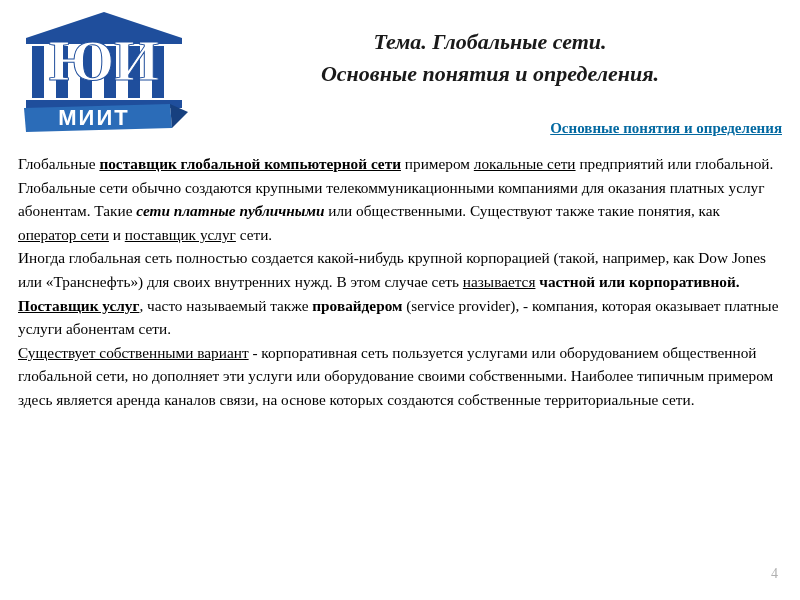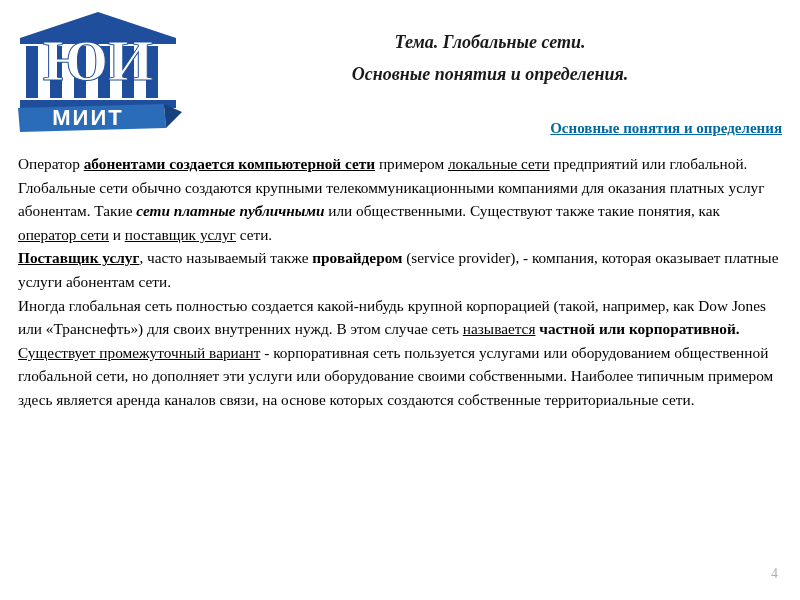--- a/index.html
+++ b/index.html
@@ -12,40 +12,40 @@
     background: #ffffff;
     font-family: "Liberation Serif", serif;
     color: #000000;
     overflow: hidden;
     position: relative;
   }
 
   
   .logo {
     position: absolute;
-    left: 14px;
+    left: 20px;
     top: 8px;
     width: 168px;
     height: 128px;
   }
   .logo svg { display: block; }
 
   
   .title-block {
     position: absolute;
     left: 190px;
     top: 26px;
     width: 600px;
     text-align: center;
   }
   .title-line {
     font-family: "Liberation Serif", serif;
     font-style: italic;
     font-weight: bold;
-    font-size: 18px;
+    font-size: 22px;
     color: #1a1a1a;
     line-height: 32px;
     white-space: nowrap;
   }
 
   
   .section-heading {
     position: absolute;
     right: 18px;
     top: 120px;
@@ -114,26 +114,26 @@
 
 <div class="title-block">
   <div class="title-line">Тема. Глобальные сети.</div>
   <div class="title-line">Основные понятия и определения.</div>
 </div>
 
 <div class="section-heading">Основные понятия и определения</div>
 
 <div class="body-text">
 
-  <p><span>Оператор </span><span class="bu">абонентами создается компьютерной сети</span><span> примером </span><span class="u">локальные сети</span><span> предприятий или глобальной.</span></p>
+  <p><span>Глобальные </span><span class="bu">поставщик глобальной компьютерной сети</span><span> примером </span><span class="u">локальные сети</span><span> предприятий или глобальной.</span></p>
 
   <p><span>Глобальные сети обычно создаются крупными телекоммуникационными компаниями для оказания платных услуг абонентам. Такие </span><span class="bi">сети платные публичными</span><span> или общественными. Существуют также такие понятия, как </span><span class="u">оператор сети</span><span> и </span><span class="u">поставщик услуг</span><span> сети.</span></p>
 
 
+  <p><span>Иногда глобальная сеть полностью создается какой-нибудь крупной корпорацией (такой, например, как Dow Jones или «Транснефть») для своих внутренних нужд. В этом случае сеть </span><span class="u">называется</span><span> </span><span class="b">частной или корпоративной</span><span class="b">.</span></p>
+
   <p><span class="bu">Поставщик услуг</span><span>, часто называемый также </span><span class="b">провайдером</span><span> (service provider), - компания, которая оказывает платные услуги абонентам сети.</span></p>
 
-  <p><span>Иногда глобальная сеть полностью создается какой-нибудь крупной корпорацией (такой, например, как Dow Jones или «Транснефть») для своих внутренних нужд. В этом случае сеть </span><span class="u">называется</span><span> </span><span class="b">частной или корпоративной</span><span class="b">.</span></p>
-
-  <p><span class="u">Существует промежуточный вариант</span><span> - корпоративная сеть пользуется услугами или оборудованием общественной глобальной сети, но дополняет эти услуги или оборудование своими собственными. Наиболее типичным примером здесь является аренда каналов связи, на основе которых создаются собственные территориальные сети.</span></p>
+  <p><span class="u">Существует собственными вариант</span><span> - корпоративная сеть пользуется услугами или оборудованием общественной глобальной сети, но дополняет эти услуги или оборудование своими собственными. Наиболее типичным примером здесь является аренда каналов связи, на основе которых создаются собственные территориальные сети.</span></p>
 
 </div>
 
 <div class="slide-number">4</div>
 
 </body></html>

